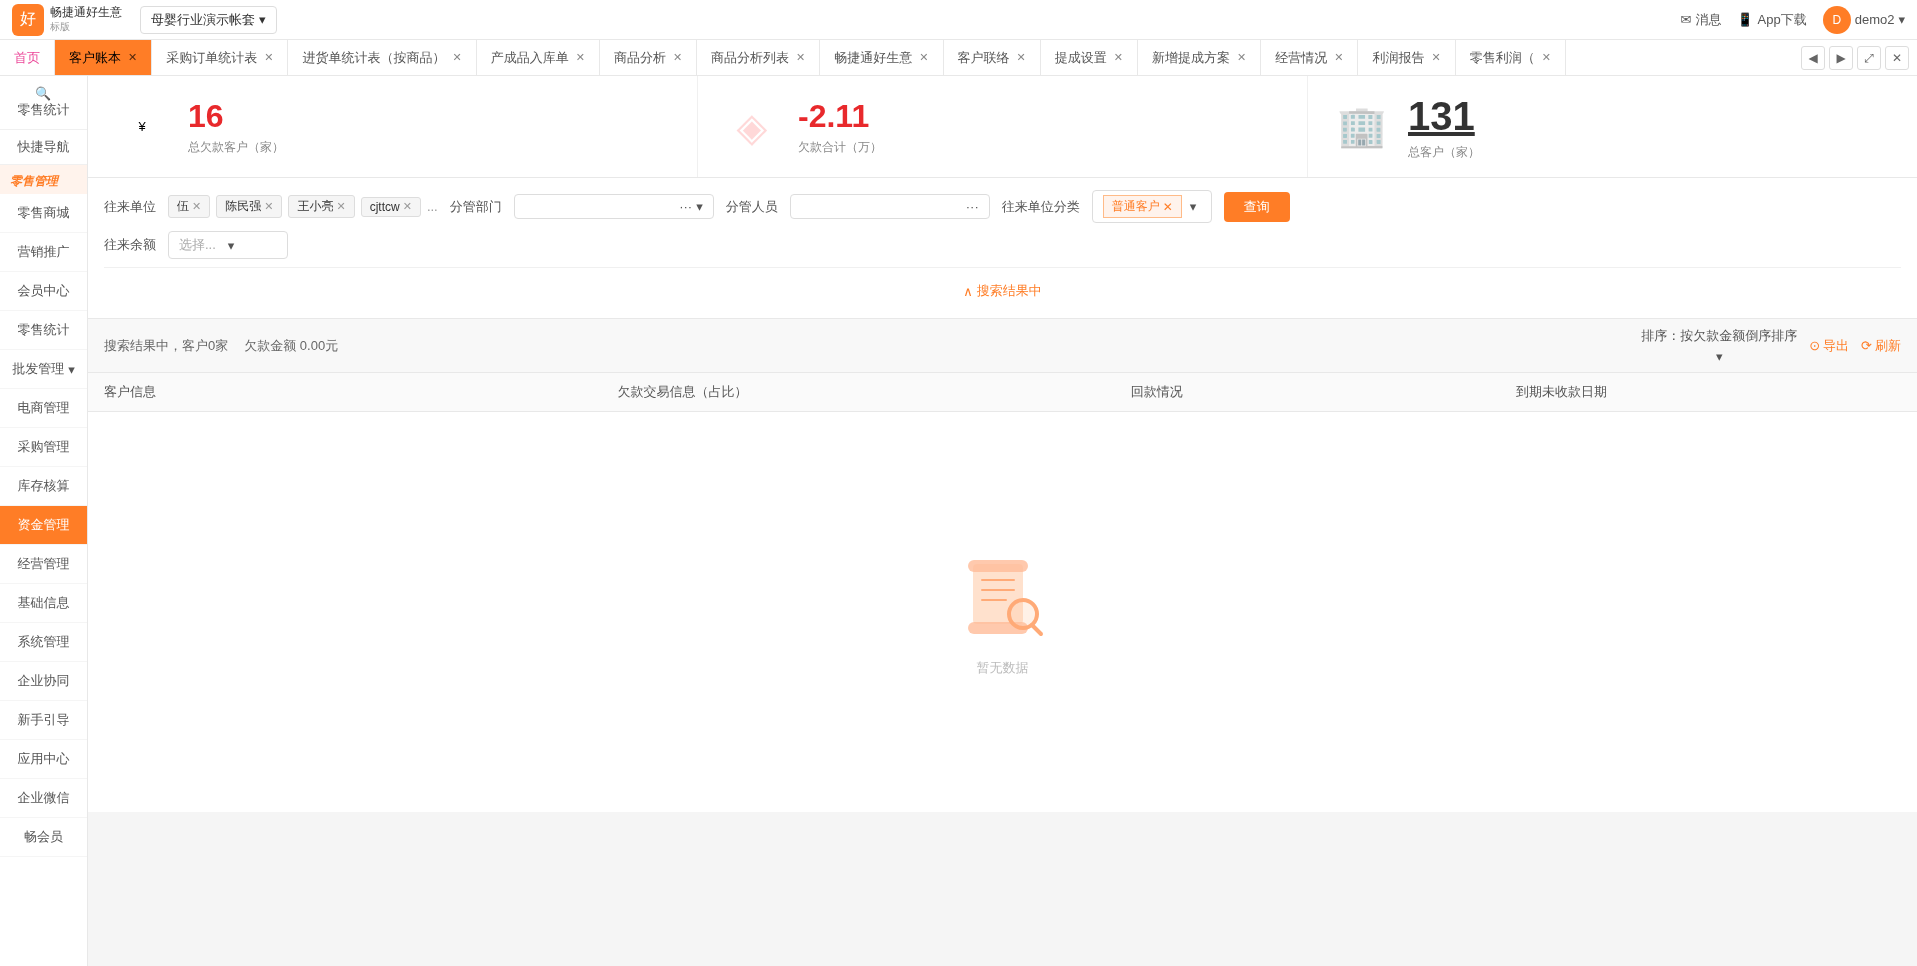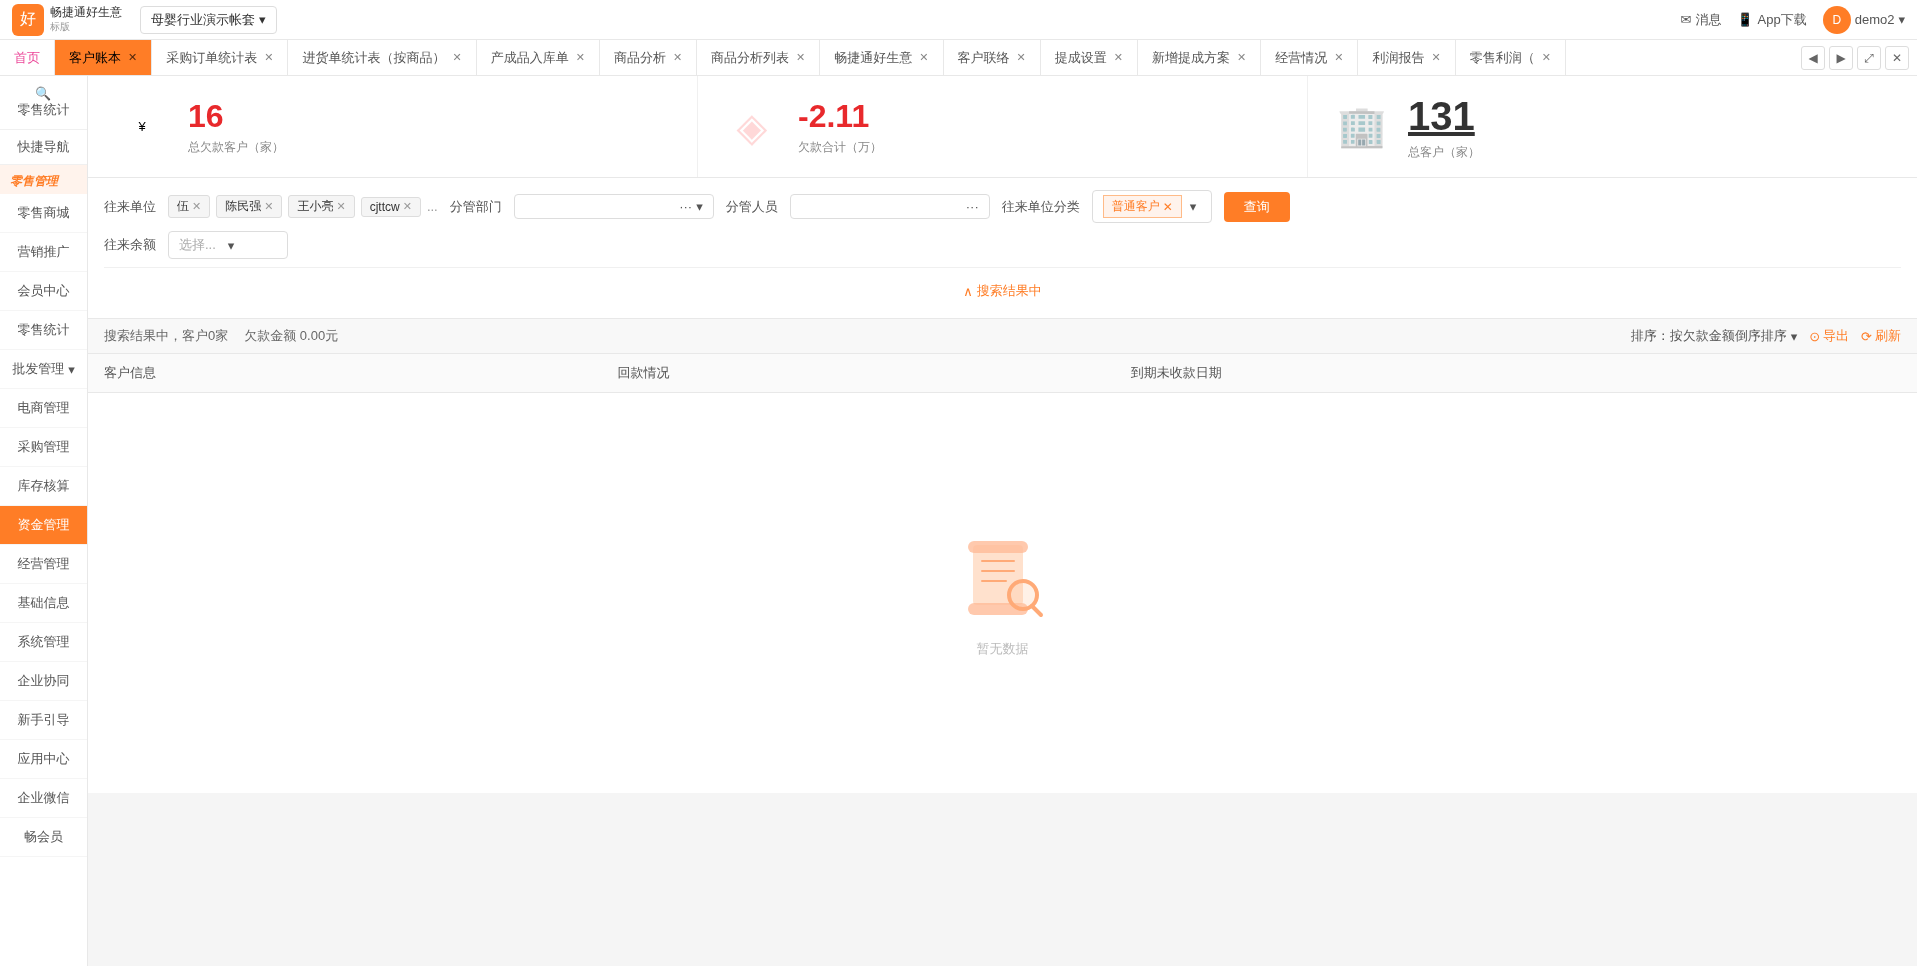--- a/index.html
+++ b/index.html
@@ -66,21 +66,21 @@
     .filter-select { display: flex; align-items: center; gap: 4px; padding: 4px 10px; border: 1px solid #ddd; border-radius: 4px; font-size: 13px; color: #555; cursor: pointer; min-width: 120px; background: #fff; }
     .filter-select-wide { min-width: 200px; }
     .filter-class-tag { display: flex; align-items: center; gap: 3px; padding: 2px 8px; background: #fff3ec; border: 1px solid #ffbb88; border-radius: 0; font-size: 12px; color: #ff7d26; }
     .query-btn { padding: 6px 20px; background: #ff7d26; color: #fff; border: none; border-radius: 4px; font-size: 13px; cursor: pointer; }
     .collapse-btn { display: flex; align-items: center; gap: 4px; color: #ff7d26; font-size: 13px; cursor: pointer; padding: 6px 12px; }
 
     
     .results-bar { display: flex; align-items: center; justify-content: space-between; padding: 8px 16px; background: #f8f8f8; border-bottom: 1px solid #e8e8e8; font-size: 13px; }
     .results-info { color: #666; display: flex; gap: 16px; }
     .results-actions { display: flex; align-items: center; gap: 12px; }
-    .sort-select { display: flex; align-items: center; gap: 4px; color: #555; font-size: 13px; cursor: pointer; }
+    .sort-select { display: flex; align-items: center; gap: 4px; color: #555; font-size: 13px; cursor: pointer; flex-direction: column; }
     .action-btn { display: flex; align-items: center; gap: 3px; color: #ff7d26; font-size: 13px; cursor: pointer; }
 
     
     .data-table { width: 100%; background: #fff; }
     .table-header { display: grid; grid-template-columns: 2fr 2fr 1.5fr 1.5fr; padding: 10px 16px; background: #fafafa; border-bottom: 1px solid #e8e8e8; font-size: 13px; color: #555; font-weight: 500; }
     .table-body { min-height: 400px; display: flex; align-items: center; justify-content: center; flex-direction: column; padding: 60px 0; }
     .empty-state { display: flex; flex-direction: column; align-items: center; gap: 12px; color: #bbb; font-size: 13px; }
   </style>
 </head>
 <body>
@@ -356,20 +356,21 @@
         <div class="action-btn">
           <span>⟳</span>
           <span>刷新</span>
         </div>
       </div>
     </div>
 
     <div class="data-table">
       <div class="table-header">
         <div>客户信息</div>
+        <div>欠款交易信息（占比）</div>
         <div>回款情况</div>
         <div>到期未收款日期</div>
       </div>
       <div class="table-body">
         <div class="empty-state">
 
           <div style="position:relative; width:100px; height:100px; display:flex; align-items:center; justify-content:center;">
             <svg width="90" height="90" viewBox="0 0 90 90" fill="none" xmlns="http://www.w3.org/2000/svg">
 
               <rect x="15" y="12" width="50" height="60" rx="4" fill="#ffd4b8" opacity="0.7"></rect>

